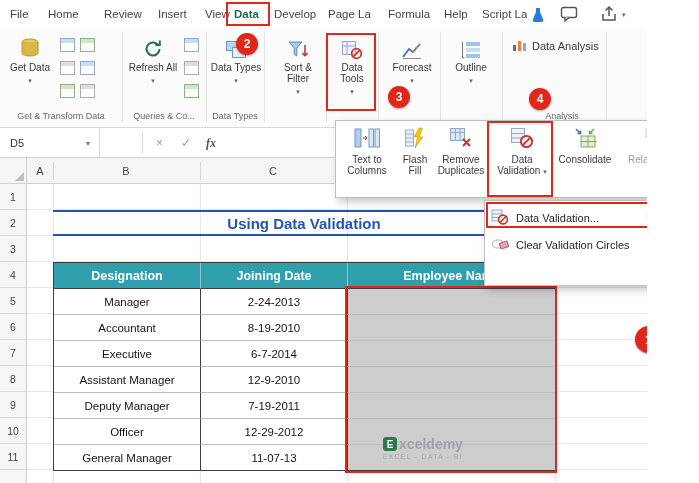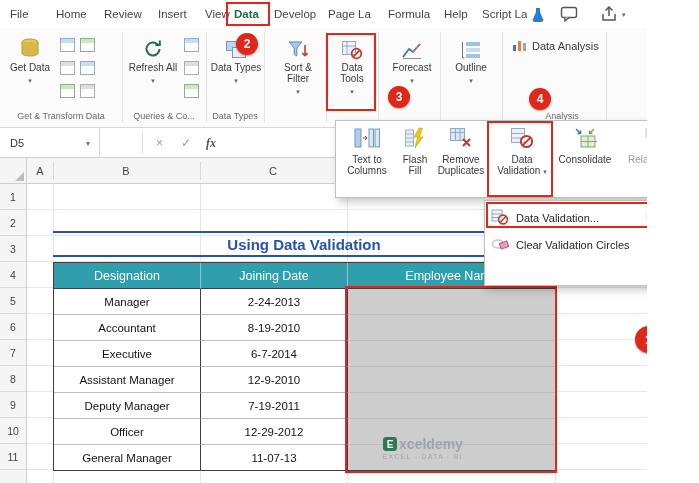--- a/index.html
+++ b/index.html
@@ -34,25 +34,25 @@
   .colheads{position:absolute;left:27px;top:158px;width:665px;height:26px;background:#f5f5f5;border-bottom:1px solid #cfcfcf;}
   .ch{position:absolute;top:0;height:26px;line-height:26px;font-size:11px;color:#444;transform:translateX(-50%);cursor:pointer;}
   .chsep{position:absolute;top:4px;height:18px;width:1px;background:#d6d6d6;}
   .rowheads{position:absolute;left:0;top:184px;width:27px;height:299px;background:#f5f5f5;border-right:1px solid #cfcfcf;background-image:repeating-linear-gradient(to bottom,transparent 0 25px,#d9d9d9 25px 26px);}
   .rn{position:absolute;left:0;width:26px;height:26px;line-height:26px;text-align:center;font-size:10.5px;color:#444;cursor:pointer;}
   .gridlines{position:absolute;left:27px;top:184px;width:665px;height:299px;background-image:repeating-linear-gradient(to bottom,transparent 0 25px,#e4e8ec 25px 26px);}
   .vgl{position:absolute;top:184px;height:299px;width:1px;background:#e4e8ec;}
   .scrollbar{position:absolute;left:692px;top:158px;width:7px;height:325px;background:#f2f2f2;border-left:1px solid #d5d5d5;}
   .thumb{position:absolute;left:1px;top:30px;width:5px;height:70px;background:#c9c9c9;border-radius:3px;cursor:pointer;}
   
-  .title-row{position:absolute;left:53px;top:210px;width:502px;height:26px;z-index:2;border-top:2px solid var(--title_blue,#2453b0);border-bottom:2px solid var(--title_blue,#2453b0);display:flex;align-items:center;justify-content:center;font-weight:700;font-size:15px;color:var(--title_blue,#2453b0);margin-top:21px;}
+  .title-row{position:absolute;left:53px;top:210px;width:502px;height:26px;z-index:2;border-top:2px solid var(--title_blue,#2453b0);border-bottom:2px solid var(--title_blue,#2453b0);display:flex;align-items:center;justify-content:center;font-weight:700;font-size:15px;color:var(--title_blue,#2453b0);}
   .xl-table{position:absolute;left:53px;top:262px;width:502px;box-sizing:content-box;border-left:1px solid #3f3f3f;border-top:1px solid #3f3f3f;display:grid;grid-template-columns:147px 147px 208px;grid-auto-rows:26px;z-index:2;}
   .xc{border-right:1px solid #3f3f3f;border-bottom:1px solid #bdbdbd;display:flex;align-items:center;justify-content:center;font-size:11.5px;color:#141414;background:#fff;cursor:cell;}
   .xc.db{border-bottom:1px solid #3f3f3f;}
-  .th{background:var(--teal_header,#2f9fae);color:#fff;font-weight:400;font-size:12.5px;border-bottom:1px solid #3f3f3f;border-right:1px solid rgba(255,255,255,.45);}
+  .th{background:var(--teal_header,#2f9fae);color:#fff;font-weight:700;font-size:12.5px;border-bottom:1px solid #3f3f3f;border-right:1px solid rgba(255,255,255,.45);}
   .th:nth-child(3){border-right:1px solid #3f3f3f;}
   .sel{background:var(--selection_gray,#cdcdcd);}
   .watermark{position:absolute;left:358px;top:436px;width:130px;z-index:3;display:flex;flex-direction:column;align-items:center;opacity:.9;}
   .wm-row{display:flex;align-items:center;gap:2px;}
   .wm-logo{width:14px;height:14px;border-radius:3px;background:var(--excel_green,#1e7145);color:#fff;font-size:10px;font-weight:700;display:flex;align-items:center;justify-content:center;}
   .wm-brand{font-size:14px;font-weight:700;color:#9aa0a6;}
   .wm-tag{font-size:6.5px;letter-spacing:1.5px;color:#9aa0a6;margin-top:1px;}
   
   .flyout{position:absolute;left:335px;top:120px;width:364px;height:78px;background:#fff;border:1px solid #bfbfbf;box-shadow:3px 4px 8px rgba(0,0,0,.22);z-index:10;}
   .fi{position:absolute;top:6px;display:flex;flex-direction:column;align-items:center;gap:3px;font-size:10px;line-height:11px;color:#3a3a3a;text-align:center;cursor:pointer;}
@@ -65,21 +65,21 @@
   .acircle{position:absolute;width:22px;height:22px;border-radius:50%;background:var(--annotation_red,#e3261a);color:#fff;font-weight:700;font-size:12px;display:flex;align-items:center;justify-content:center;z-index:30;box-shadow:0 1px 2px rgba(0,0,0,.35);}
   .acircle.big{width:27px;height:27px;font-size:13px;}
 </style>
 </head>
 <body>
 
 <div id="app">
 
   <div class="tabbar">
     <div class="tab" style="left:10px">File</div>
-    <div class="tab" style="left:56px">Home</div>
+    <div class="tab" style="left:48px">Home</div>
     <div class="tab" style="left:104px">Review</div>
     <div class="tab" style="left:158px">Insert</div>
     <div class="tab" style="left:205px">View</div>
     <div class="tab active" style="left:234px">Data</div>
     <div class="tab" style="left:274px">Develop</div>
     <div class="tab" style="left:328px">Page La</div>
     <div class="tab" style="left:388px">Formula</div>
     <div class="tab" style="left:444px">Help</div>
     <div class="tab" style="left:482px">Script La</div>
     <span class="tb-ic" style="left:532px;top:7px">

